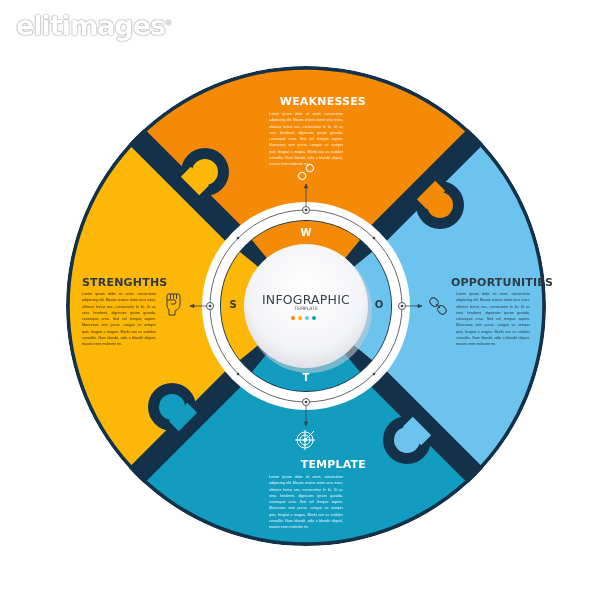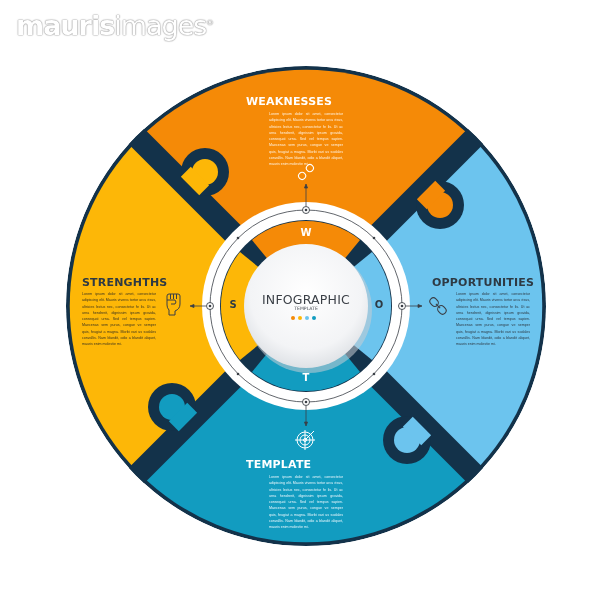--- a/index.html
+++ b/index.html
@@ -3,25 +3,25 @@
   <meta charset="utf-8">
   <style>
     html, body { margin: 0; padding: 0; background: #ffffff; }
     body { width: 612px; height: 612px; position: relative; overflow: hidden; font-family: "Liberation Sans", sans-serif; }
     .watermark {
       position: absolute; left: 16px; top: 10px;
       font-family: "DejaVu Sans", sans-serif; font-size: 27px; font-weight: bold;
       color: #ffffff; letter-spacing: -1px;
       text-shadow: 0 0 1px #9a9a9a, 0 0 1px #9a9a9a, 0 0 2px #b0b0b0;
     }
-    .watermark .light { font-weight: normal; }
+    .watermark .light { font-weight: bold; }
     svg.main { position: absolute; left: 0; top: 0; }
     .title {
       position: absolute; font-family: "DejaVu Sans", sans-serif; font-weight: bold;
-      font-size: 11px; letter-spacing: 0.2px; text-align: left; white-space: nowrap;
+      font-size: 11px; letter-spacing: 0.2px; text-align: right; white-space: nowrap;
     }
     .body-text {
       position: absolute; font-family: "Liberation Sans", sans-serif;
       font-size: 3.6px; line-height: 6.3px; text-align: justify; width: 74px;
     }
     .letter {
       position: absolute; font-family: "DejaVu Sans", sans-serif; font-weight: bold; font-size: 10px;
       text-align: center; width: 14px;
     }
     .center-title {
@@ -31,21 +31,21 @@
     .center-sub {
       position: absolute; left: 266px; top: 306px; width: 80px; text-align: center;
       font-family: "DejaVu Sans", sans-serif; font-size: 4.6px; color: #4b5058;
     }
     .dots { position: absolute; left: 291px; top: 316px; display: flex; gap: 3px; }
     .dots span { width: 4px; height: 4px; border-radius: 50%; display: block; }
   </style>
 </head>
 <body>
 
-<div class="watermark"><span>mauris</span><span class="light">images</span><sup style="font-size:7px">®</sup></div>
+<div class="watermark"><span>elit</span><span class="light">images</span><sup style="font-size:7px">®</sup></div>
 
 <svg class="main" width="612" height="612" viewBox="0 0 612 612">
   <defs>
     <radialGradient id="centerGrad" cx="50%" cy="40%" r="60%">
       <stop offset="0%" stop-color="#ffffff"></stop>
       <stop offset="75%" stop-color="#f3f4f6"></stop>
       <stop offset="100%" stop-color="#dfe2e6"></stop>
     </radialGradient>
     <clipPath id="outerClip">
         <circle cx="306" cy="306" r="240"></circle>
@@ -159,21 +159,21 @@
     <line x1="170.5" y1="294" x2="170.5" y2="299"></line>
     <line x1="173.5" y1="294" x2="173.5" y2="299"></line>
     <line x1="176.5" y1="294" x2="176.5" y2="299"></line>
     <path d="M 167 300 L 175 300 Q 177 302 175 304 L 171 304"></path>
   </g>
 </svg>
 
 <div class="title" style="left:246px;top:95px;width:120px;color:#ffffff;">WEAKNESSES</div>
 <div class="body-text" style="left:269px;top:111px;color:#fff3e2;">Lorem ipsum dolor sit amet, consectetur adipiscing elit. Mauris viverra tortor arcu risus, ultricies lectus nec, consectetur fe lis. Ut ac urna hendrerit, dignissim ipsum gravida, consequat urna. Sed vel tempus sapien. Maecenas sem purus, congue ve semper quis, feugiat a magna. Morbi vari us sodales convallis. Nam blandit, odio a blandit aliquet, mauris enim molestie mi.</div>
 
-<div class="title" style="left:432px;top:276px;width:98px;color:#2E3A44;">OPPORTUNITIES</div>
+<div class="title" style="left:451px;top:276px;width:98px;color:#2E3A44;">OPPORTUNITIES</div>
 <div class="body-text" style="left:456px;top:291px;color:#2E3A44;">Lorem ipsum dolor sit amet, consectetur adipiscing elit. Mauris viverra tortor arcu risus, ultricies lectus nec, consectetur fe lis. Ut ac urna hendrerit, dignissim ipsum gravida, consequat urna. Sed vel tempus sapien. Maecenas sem purus, congue ve semper quis, feugiat a magna. Morbi vari us sodales convallis. Nam blandit, odio a blandit aliquet, mauris enim molestie mi.</div>
 
 <div class="title" style="left:246px;top:458px;width:120px;color:#ffffff;">TEMPLATE</div>
 <div class="body-text" style="left:269px;top:474px;color:#e9f7fc;">Lorem ipsum dolor sit amet, consectetur adipiscing elit. Mauris viverra tortor arcu risus, ultricies lectus nec, consectetur fe lis. Ut ac urna hendrerit, dignissim ipsum gravida, consequat urna. Sed vel tempus sapien. Maecenas sem purus, congue ve semper quis, feugiat a magna. Morbi vari us sodales convallis. Nam blandit, odio a blandit aliquet, mauris enim molestie mi.</div>
 
 <div class="title" style="left:82px;top:276px;width:80px;color:#2E3A44;text-align:right;">STRENGHTHS</div>
 <div class="body-text" style="left:82px;top:291px;color:#3a3420;">Lorem ipsum dolor sit amet, consectetur adipiscing elit. Mauris viverra tortor arcu risus, ultricies lectus nec, consectetur fe lis. Ut ac urna hendrerit, dignissim ipsum gravida, consequat urna. Sed vel tempus sapien. Maecenas sem purus, congue ve semper quis, feugiat a magna. Morbi vari us sodales convallis. Nam blandit, odio a blandit aliquet, mauris enim molestie mi.</div>
 
 <div class="letter" style="left:299px;top:227px;color:#ffffff;">W</div>
 <div class="letter" style="left:372px;top:299px;color:#2E3A44;">O</div>

